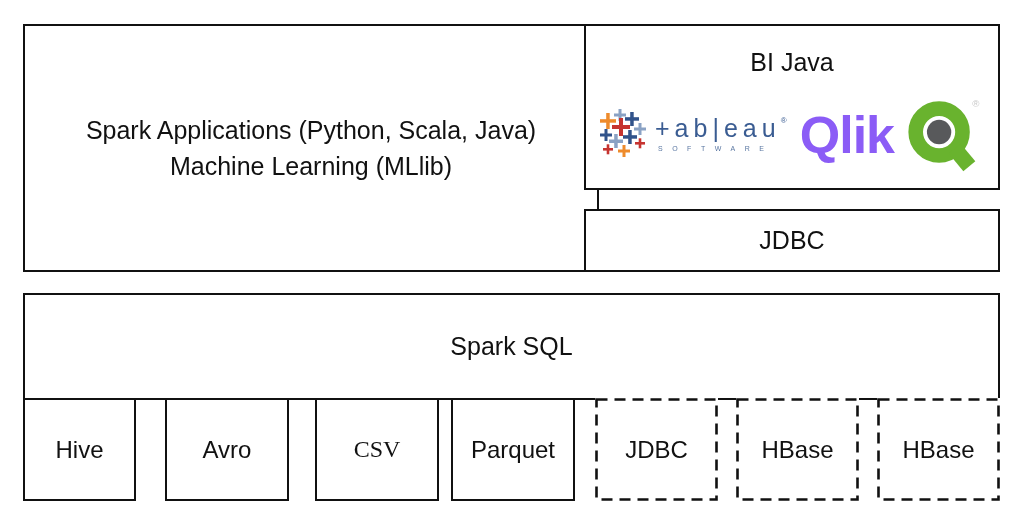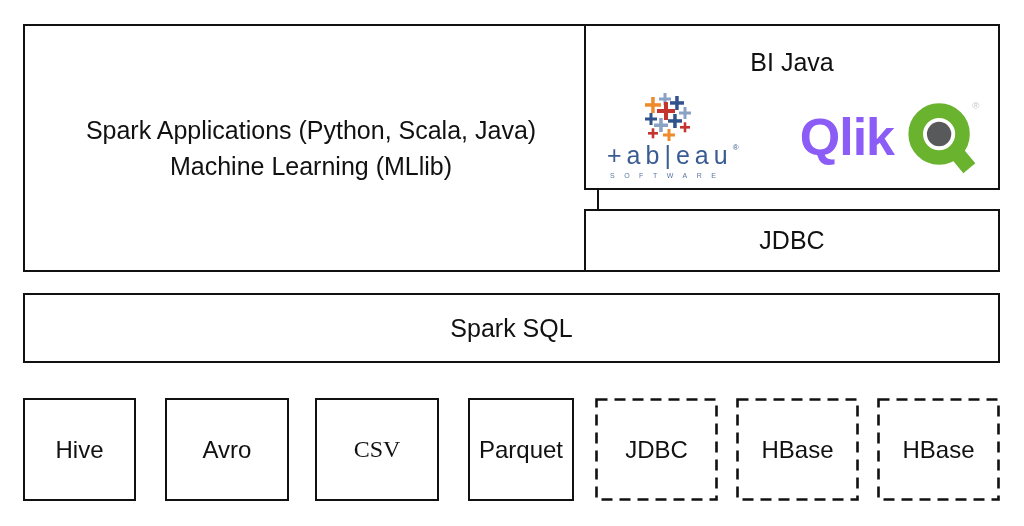--- a/index.html
+++ b/index.html
@@ -27,38 +27,38 @@
   .dashed-svg {
     position: absolute;
     left: 0; top: 0; width: 100%; height: 100%;
   }
   .stack { flex-direction: column; line-height: 36px; }
 
   
   #box-spark-apps   { left: 23px;  top: 24px;  width: 576px; height: 248px; text-align: center; }
   #box-bi-tools     { left: 584px; top: 24px;  width: 416px; height: 166px; display: block; }
   #box-jdbc-top     { left: 584px; top: 209px; width: 416px; height: 63px; }
-  #box-spark-sql    { left: 23px;  top: 293px; width: 977px; height: 70px; }
+  #box-spark-sql    { left: 23px;  top: 293px; width: 977px; height: 107px; }
 
   .src-box { top: 398px; height: 103px; font-size: 24px; }
   #src-hive    { left: 23px;  width: 113px; }
   #src-avro    { left: 165px; width: 124px; }
   #src-csv     { left: 315px; width: 124px; font-family: Liberation Serif, serif; }
-  #src-parquet { left: 468px; width: 106px; text-align: center; }
+  #src-parquet { left: 451px; width: 124px; text-align: center; }
   #src-jdbc    { left: 595px; width: 123px; }
   #src-hbase   { left: 736px; width: 123px; }
   #src-others  { left: 877px; width: 123px; }
 
   
   .bi-title { text-align: center; margin-top: 22px; font-size: 25px; }
   .bi-logos {
     display: flex; align-items: center; justify-content: space-between;
     padding: 0 16px 0 14px; margin-top: 16px;
   }
-  .tableau-logo { display: flex; align-items: center; flex-direction: column; }
+  .tableau-logo { display: flex; align-items: center; }
   .tableau-text { margin-left: 7px; }
   .tableau-wordmark {
     font-size: 25px; font-weight: 500; color: #3a5c92;
     letter-spacing: 5px; line-height: 1; white-space: nowrap;
   }
   .tableau-reg { font-size: 8px; vertical-align: 14px; letter-spacing: 0; color: #3a5c92; }
   .tableau-subtext {
     font-size: 7px; letter-spacing: 9.5px; color: #5a77a2;
     margin-top: 4px; padding-left: 3px; white-space: nowrap;
   }

